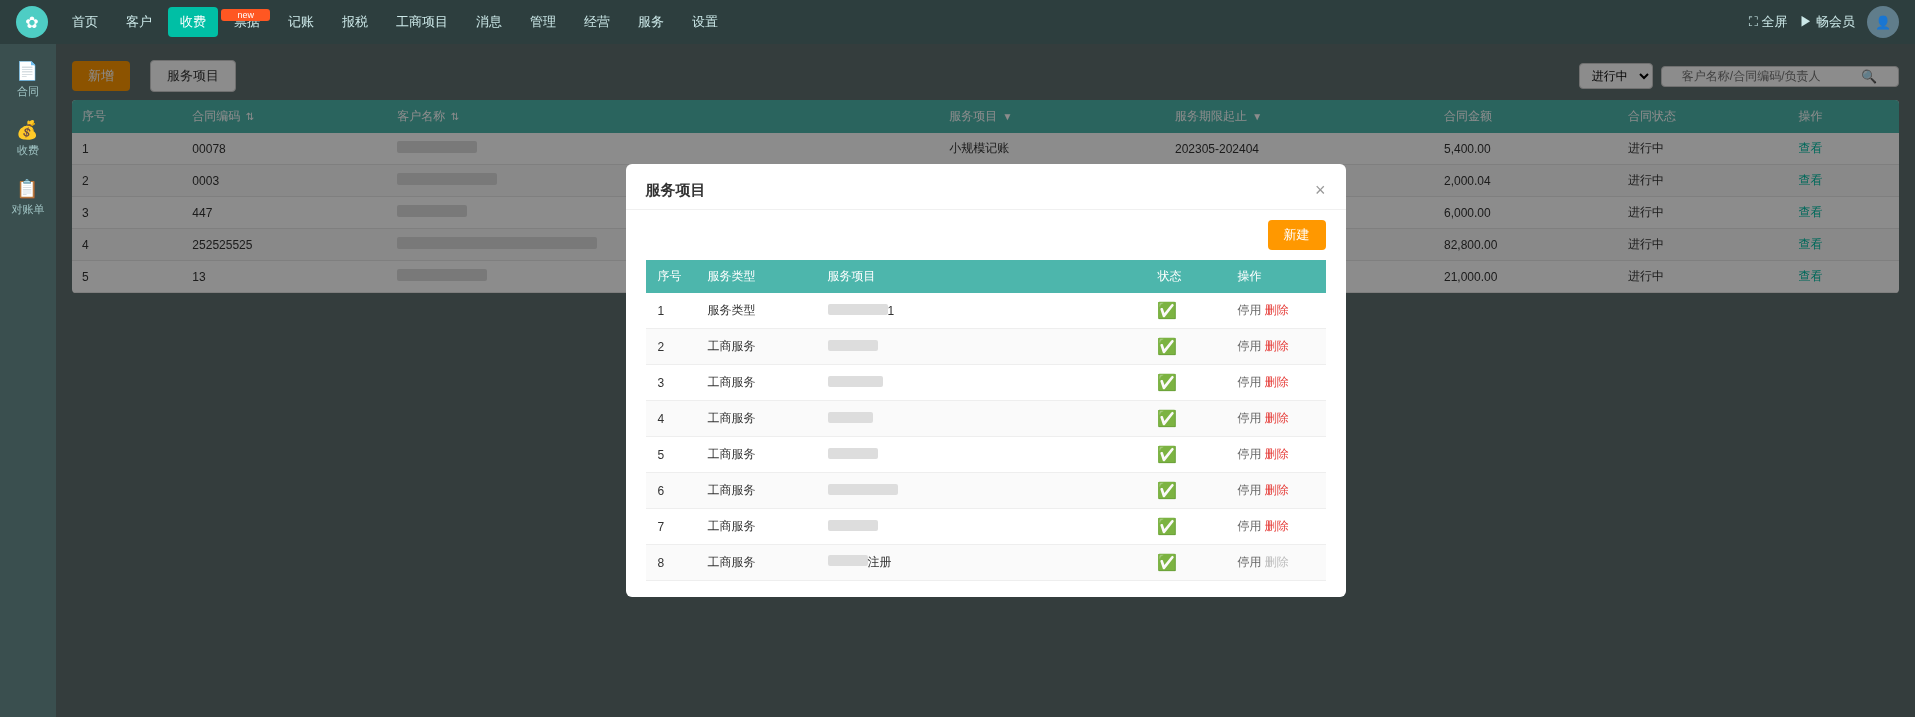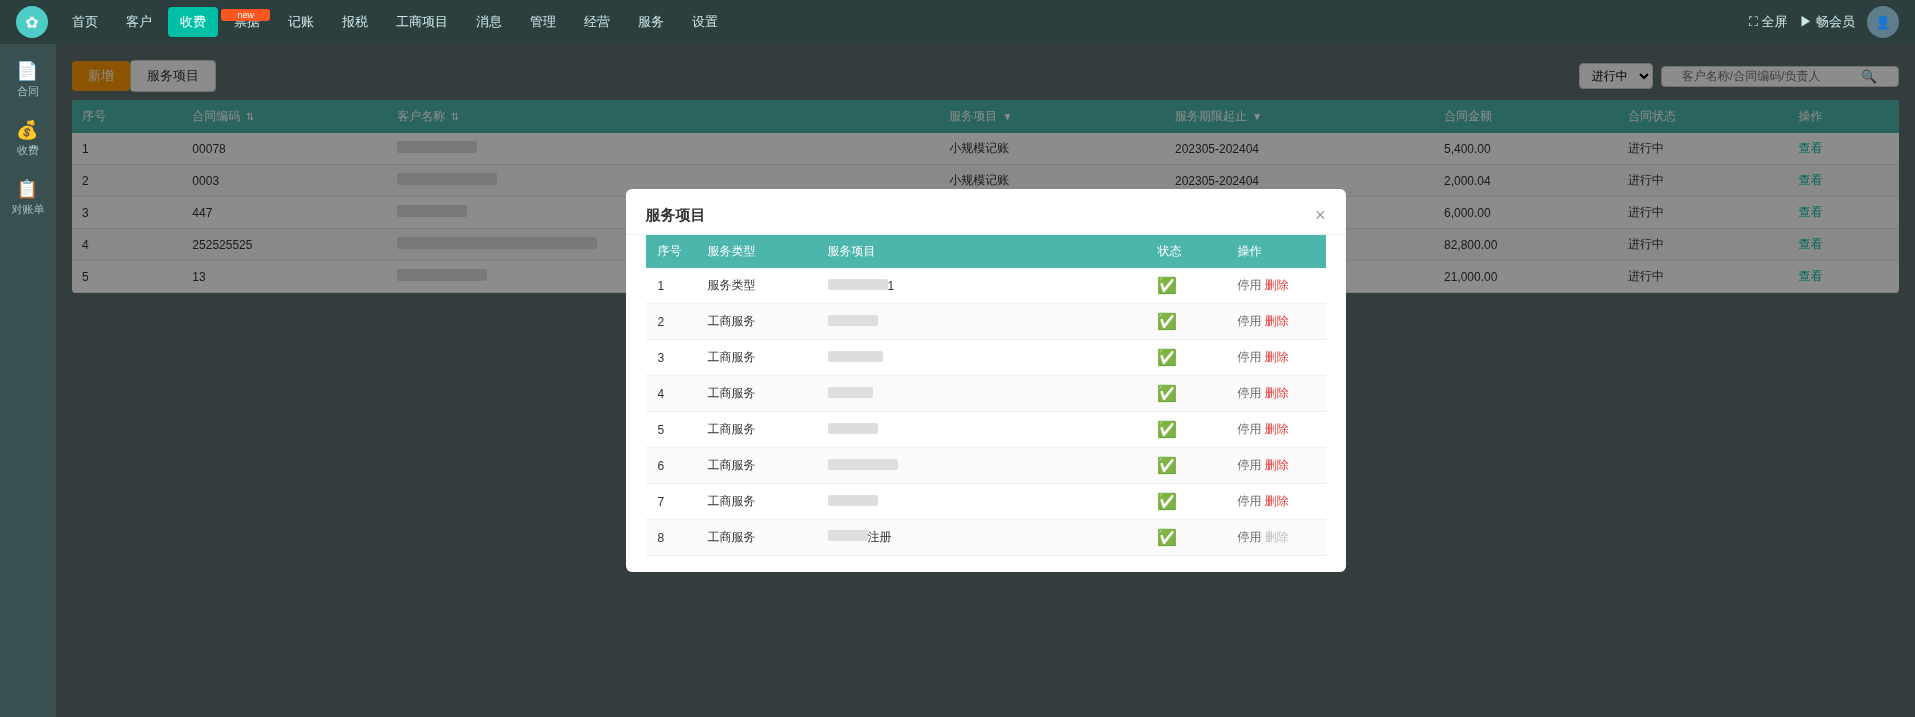--- a/index.html
+++ b/index.html
@@ -32,21 +32,21 @@
     .sidebar-item {
       width: 52px; display: flex; flex-direction: column; align-items: center; padding: 8px 4px; cursor: pointer; color: #a0c4c4; border-radius: 4px;
     }
     .sidebar-item .s-icon { font-size: 18px; margin-bottom: 2px; }
     .sidebar-item .s-label { font-size: 11px; }
 
     
     .content-area { flex: 1; background: #607070; padding: 16px; overflow: auto; }
 
     
-    .table-toolbar { display: flex; align-items: center; gap: 0; margin-bottom: 8px; }
+    .table-toolbar { display: flex; align-items: center; gap: 20px; margin-bottom: 8px; }
     .btn-new { background: #ff9800; color: white; border: none; padding: 6px 16px; border-radius: 4px; cursor: pointer; font-size: 13px; }
     .btn-outline { background: white; color: #333; border: 1px solid #ccc; padding: 6px 16px; border-radius: 4px; cursor: pointer; font-size: 13px; }
     .toolbar-right { margin-left: auto; display: flex; align-items: center; gap: 8px; }
     .status-select { padding: 4px 8px; border: 1px solid #ccc; border-radius: 4px; background: white; font-size: 12px; }
     .search-box { display: flex; align-items: center; border: 1px solid #ccc; border-radius: 4px; background: white; padding: 2px 20px; }
     .search-box input { border: none; outline: none; font-size: 12px; width: 180px; }
 
     
     .main-table { width: 100%; border-collapse: collapse; background: white; border-radius: 4px; overflow: hidden; }
     .main-table thead tr { background: #4db6ac; color: white; }
@@ -219,20 +219,23 @@
     </table>
   </main>
 </div>
 
 <div class="modal-overlay">
   <div class="modal">
     <div class="modal-header">
       <span>服务项目</span>
       <button class="modal-close">×</button>
     </div>
+    <div class="modal-toolbar">
+      <button class="btn-new">新建</button>
+    </div>
     <div class="modal-body">
       <table class="modal-table">
         <thead>
           <tr>
             <th style="width:50px">序号</th>
             <th style="width:120px">服务类型</th>
             <th>服务项目</th>
             <th style="width:80px">状态</th>
             <th style="width:100px">操作</th>
           </tr>

